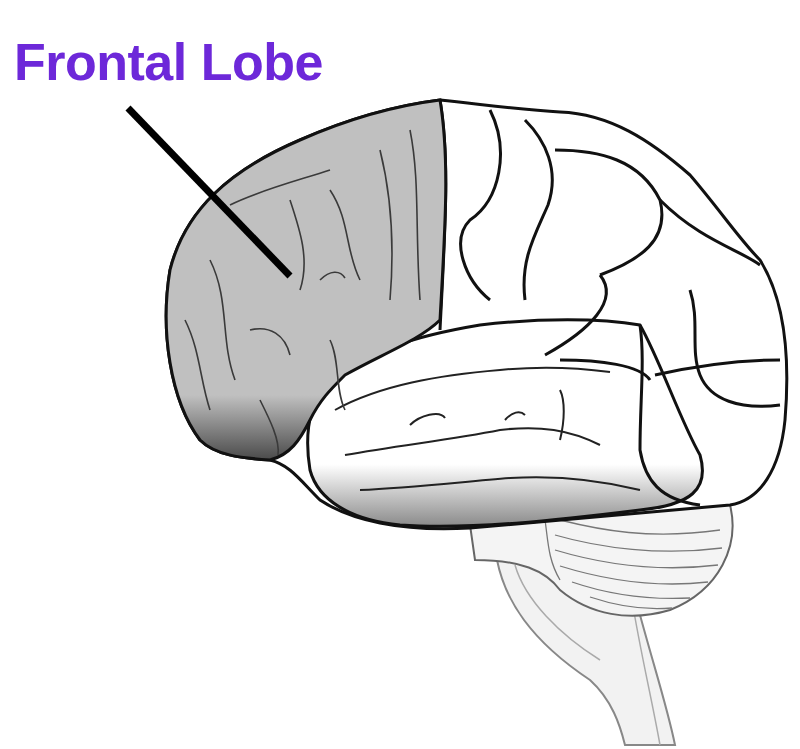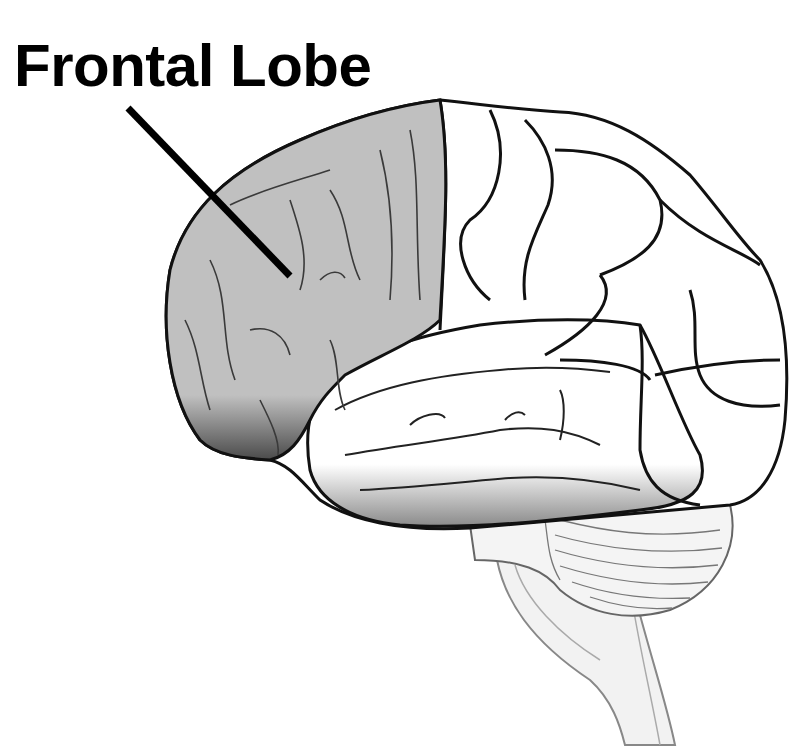--- a/index.html
+++ b/index.html
@@ -1,20 +1,20 @@
 <!DOCTYPE html>
 <html><head>
 <meta charset="utf-8">
 <style>
   html, body { margin: 0; padding: 0; background: #ffffff; }
   .canvas { position: relative; width: 800px; height: 749px; overflow: hidden; background: #fff; }
   .label {
     position: absolute; left: 14px; top: 36px;
     font-family: "Liberation Sans", sans-serif; font-weight: 700;
-    font-size: 60px; line-height: 1; color: #000000; letter-spacing: -0.5px;
+    font-size: 52px; line-height: 1; color: #6d28d9; letter-spacing: -0.5px;
     white-space: nowrap;
   }
   svg { position: absolute; left: 0; top: 0; }
 </style>
 </head>
 <body>
 
 <div class="canvas">
   <div class="label">Frontal Lobe</div>
 

